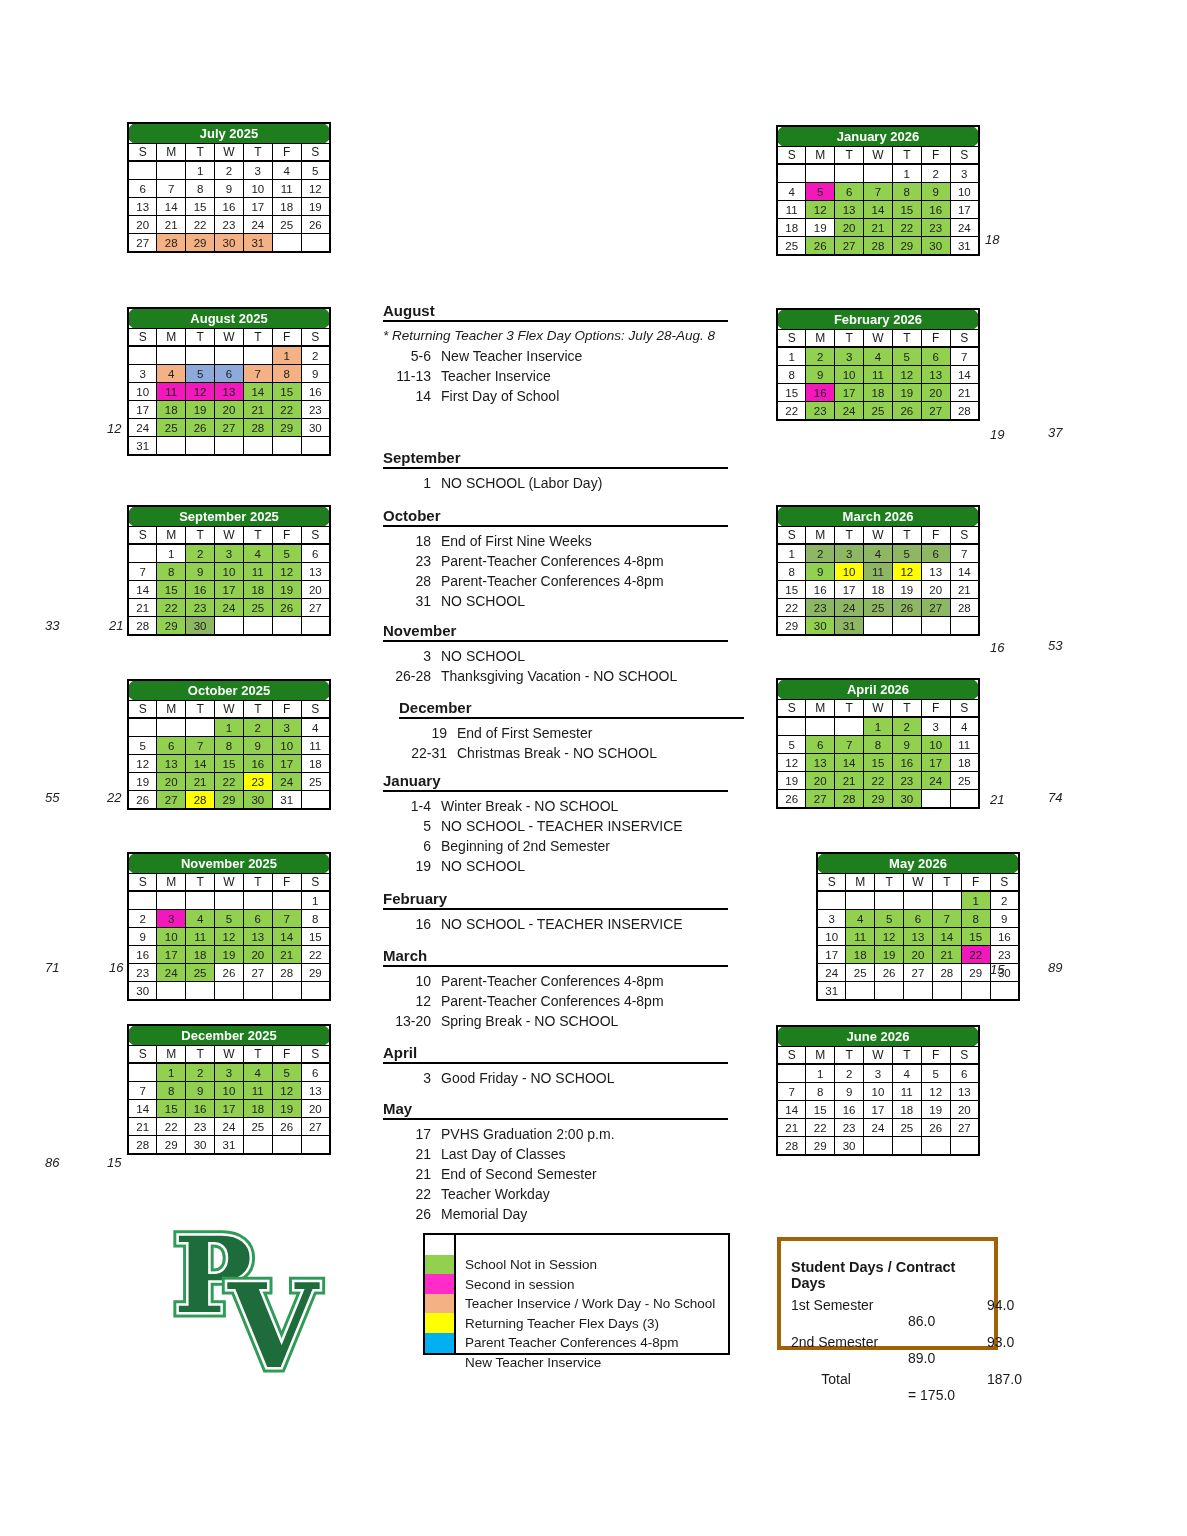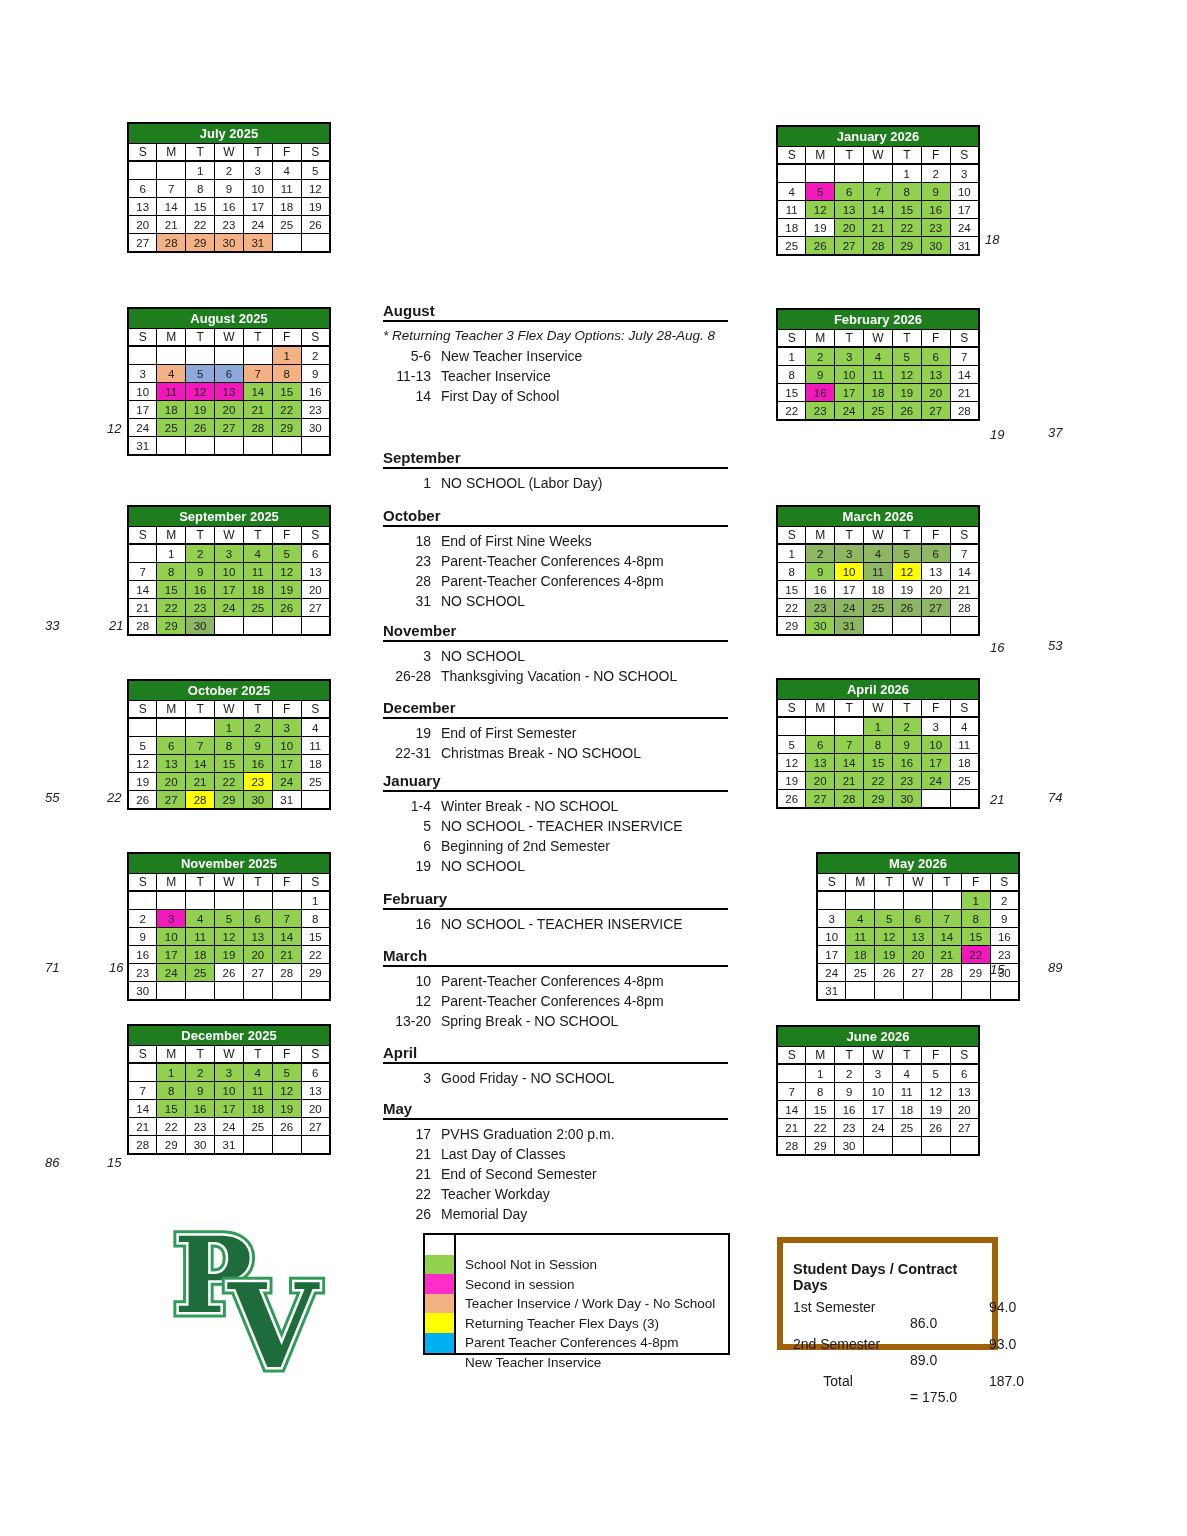--- a/index.html
+++ b/index.html
@@ -7,21 +7,21 @@
   #page{position:absolute;left:0;top:0;width:1187px;height:1536px;background:#fff;overflow:hidden;}
 
   
   #title-box{position:absolute;left:383px;top:118px;width:341px;height:168px;background:#1F8221;border:3px solid #111;
     display:flex;flex-direction:column;justify-content:center;align-items:center;box-sizing:border-box;}
   #title-box div{color:#fff;font-weight:bold;font-size:34px;line-height:47px;letter-spacing:1px;}
 
   
   table.cal{position:absolute;width:204px;border-collapse:collapse;table-layout:fixed;border:2px solid #000;background:#fff;}
   table.cal th,table.cal td{border:1px solid #000;padding:0;text-align:center;overflow:hidden;}
-  th.cal-title{height:19px;background:#1E7E1E;color:#fff;font-size:13px;font-weight:bold;border-bottom:2px solid #000;}
+  th.cal-title{height:19px;background:#1E7E1E;color:#fff;font-size:13px;font-weight:bold;border-bottom:2px solid #000;border-radius:9px;}
   tr.cal-dow td{height:16px;font-size:12px;background:#fff;border-bottom:2px solid #000;}
   tr.cal-week td{height:17px;font-size:11.5px;color:#222;}
   .c-w{background:#fff;}
   .c-g{background:#92D050;}
   .c-s{background:#8DB762;}
   .c-m{background:#F318BC;}
   .c-o{background:#F4B183;}
   .c-y{background:#FFFF00;}
   .c-b{background:#8EAADB;}
 
@@ -36,21 +36,21 @@
   .ev-date{width:48px;text-align:right;flex:none;}
   .ev-text{margin-left:10px;}
 
   
   #legend{position:absolute;left:423px;top:1233px;width:307px;height:122px;border:2px solid #000;box-sizing:border-box;background:#fff;}
   .lg-row{display:flex;height:19.6px;align-items:stretch;}
   .lg-swatch{width:31px;flex:none;border-right:2px solid #000;box-sizing:border-box;}
   .lg-label{font-size:13.5px;line-height:19.6px;padding-left:9px;white-space:nowrap;margin-top:20px;}
 
   
-  #summary{position:absolute;left:777px;top:1237px;width:221px;height:113px;border:6px solid #a16207;box-sizing:border-box;padding:18px 0 0 10px;background:#fff;}
+  #summary{position:absolute;left:777px;top:1237px;width:221px;height:113px;border:4px solid #a16207;box-sizing:border-box;padding:18px 0 0 10px;background:#fff;}
   #summary-header{font-weight:bold;font-size:14.5px;margin-bottom:4px;}
   .sum-row{display:flex;font-size:14px;line-height:21px;gap:17px;}
   .sum-label{width:100px;flex:none;overflow:hidden;white-space:nowrap;}
   .sum-v1{width:62px;flex:none;margin-top:16px;}
   .sum-v2{width:50px;flex:none;}
   .sum-row:last-child .sum-label{text-align:center;width:90px;padding-right:10px;}
 
   
   #logo{position:absolute;left:168px;top:1222px;width:180px;height:175px;}
   .logo-letter{position:absolute;font-family:"DejaVu Serif",serif;font-weight:bold;color:#1E6B3B;
@@ -866,21 +866,21 @@
         <div class="ev-header">November</div>
         <div class="ev-row">
           <span class="ev-date">3</span>
           <span class="ev-text">NO SCHOOL</span>
         </div>
         <div class="ev-row">
           <span class="ev-date">26-28</span>
           <span class="ev-text">Thanksgiving Vacation - NO SCHOOL</span>
         </div>
       </div>
-      <div class="ev-section" style="top: 699px;">
+      <div class="ev-section" style="top: 699px; margin-left: 16px;">
         <div class="ev-header">December</div>
         <div class="ev-row">
           <span class="ev-date">19</span>
           <span class="ev-text">End of First Semester</span>
         </div>
         <div class="ev-row">
           <span class="ev-date">22-31</span>
           <span class="ev-text">Christmas Break - NO SCHOOL</span>
         </div>
       </div>

